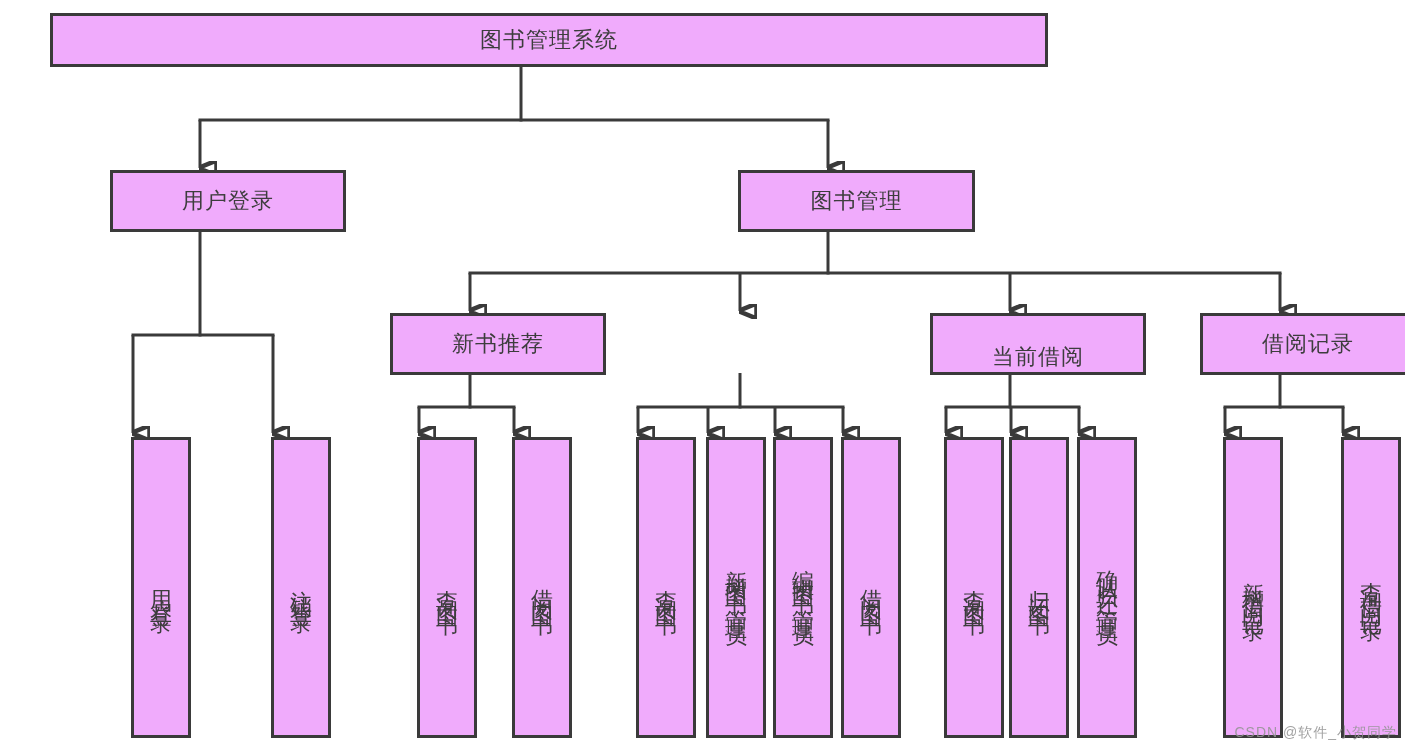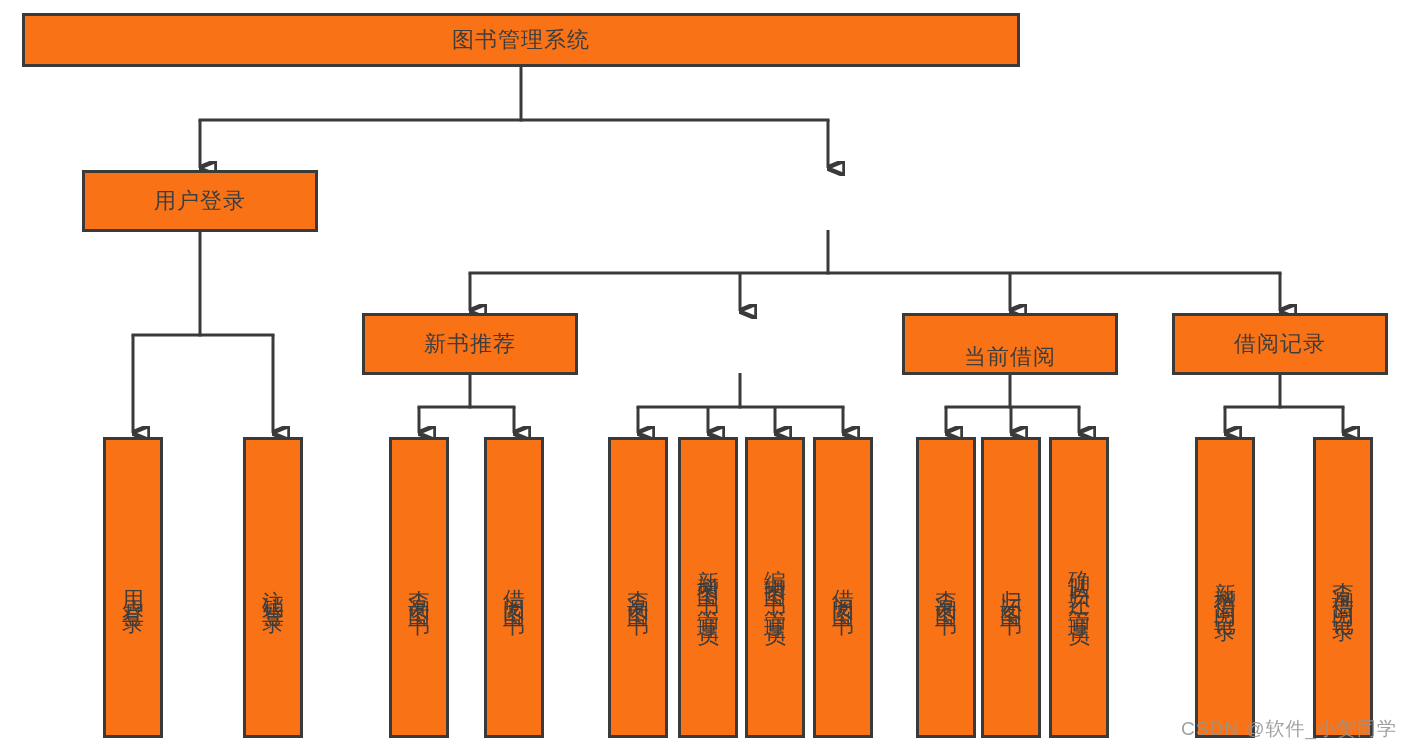--- a/index.html
+++ b/index.html
@@ -23,48 +23,49 @@
     z-index:1;
   }
   .wires path, .wires line{
     stroke:var(--line);
     stroke-width:3;
     fill:none;
   }
   .nbox{
     position:absolute;
     box-sizing:border-box;
-    background:#f97316;
+    background:#f0abfc;
     border:3px solid var(--line);
     display:flex;
     align-items:center;
     justify-content:center;
     font-size:22px;
     letter-spacing:1px;
     z-index:2;
+    margin-left:28px;
   }
   .leaf{
     width:60px;
     top:437px;
     height:301px;
   }
   .leaf .vtext{
     writing-mode:vertical-rl;
     text-orientation:mixed;
     letter-spacing:8px;
     line-height:1;
     font-size:22px;
     white-space:nowrap;
   }
   .watermark{
     position:absolute;
     right:8px;
     bottom:5px;
     z-index:5;
-    font-size:19px;
+    font-size:14px;
     letter-spacing:1px;
     color:rgba(148,148,148,0.88);
   }
 </style>
 </head>
 <body>
 
 <div class="canvas">
 
   <svg class="wires" viewBox="0 0 1405 747" xmlns="http://www.w3.org/2000/svg">
@@ -115,20 +116,23 @@
     <line x1="1343" y1="407" x2="1343" y2="433" marker-end="url(#arr)"></line>
   </svg>
 
   <div class="nbox" style="left:22px;top:13px;width:998px;height:54px;">
     <span>图书管理系统</span>
   </div>
 
   <div class="nbox" style="left:82px;top:170px;width:236px;height:62px;">
     <span>用户登录</span>
   </div>
+  <div class="nbox" style="left:710px;top:170px;width:237px;height:62px;">
+    <span>图书管理</span>
+  </div>
 
   <div class="nbox" style="left:362px;top:313px;width:216px;height:62px;text-align:right;">
     <span>新书推荐</span>
   </div>
   <div class="nbox" style="left:902px;top:313px;width:216px;height:62px;align-items:flex-end;">
     <span>当前借阅</span>
   </div>
   <div class="nbox" style="left:1172px;top:313px;width:216px;height:62px;">
     <span>借阅记录</span>
   </div>

